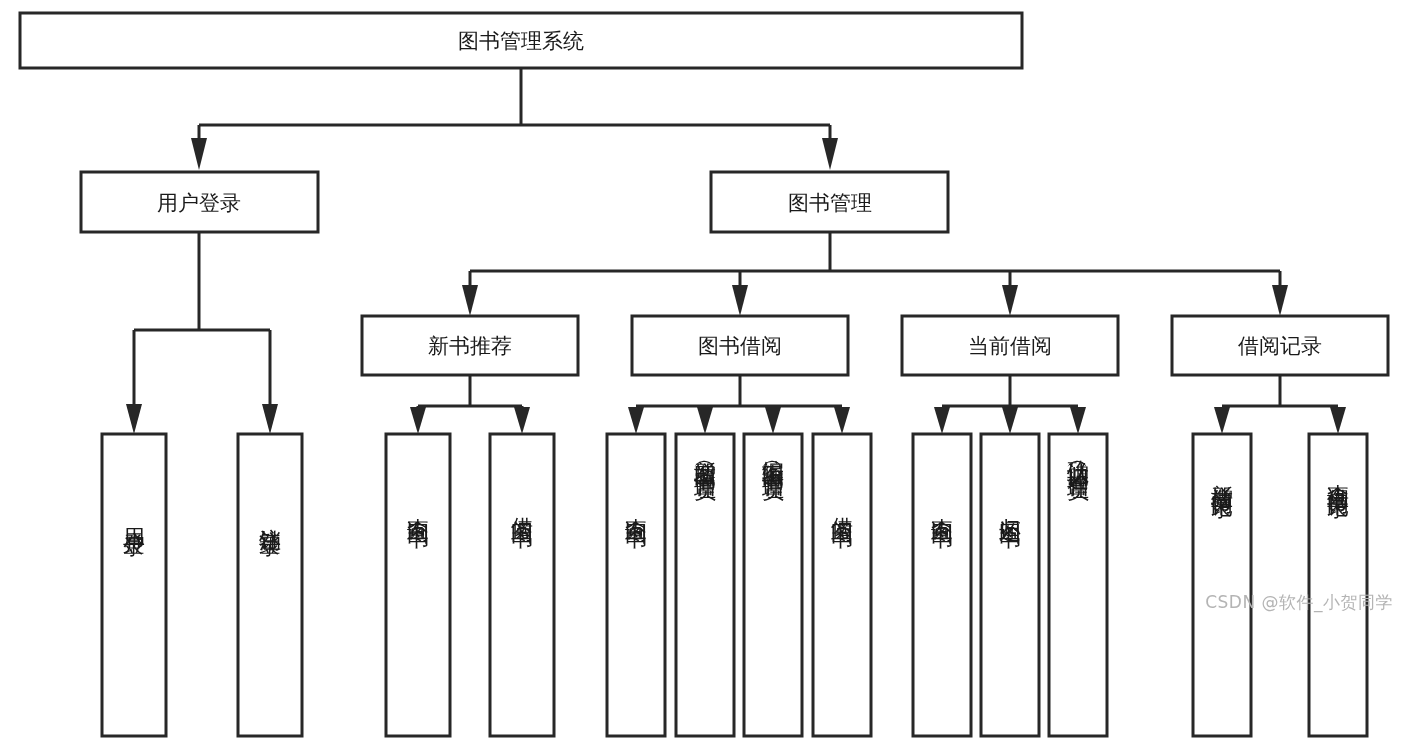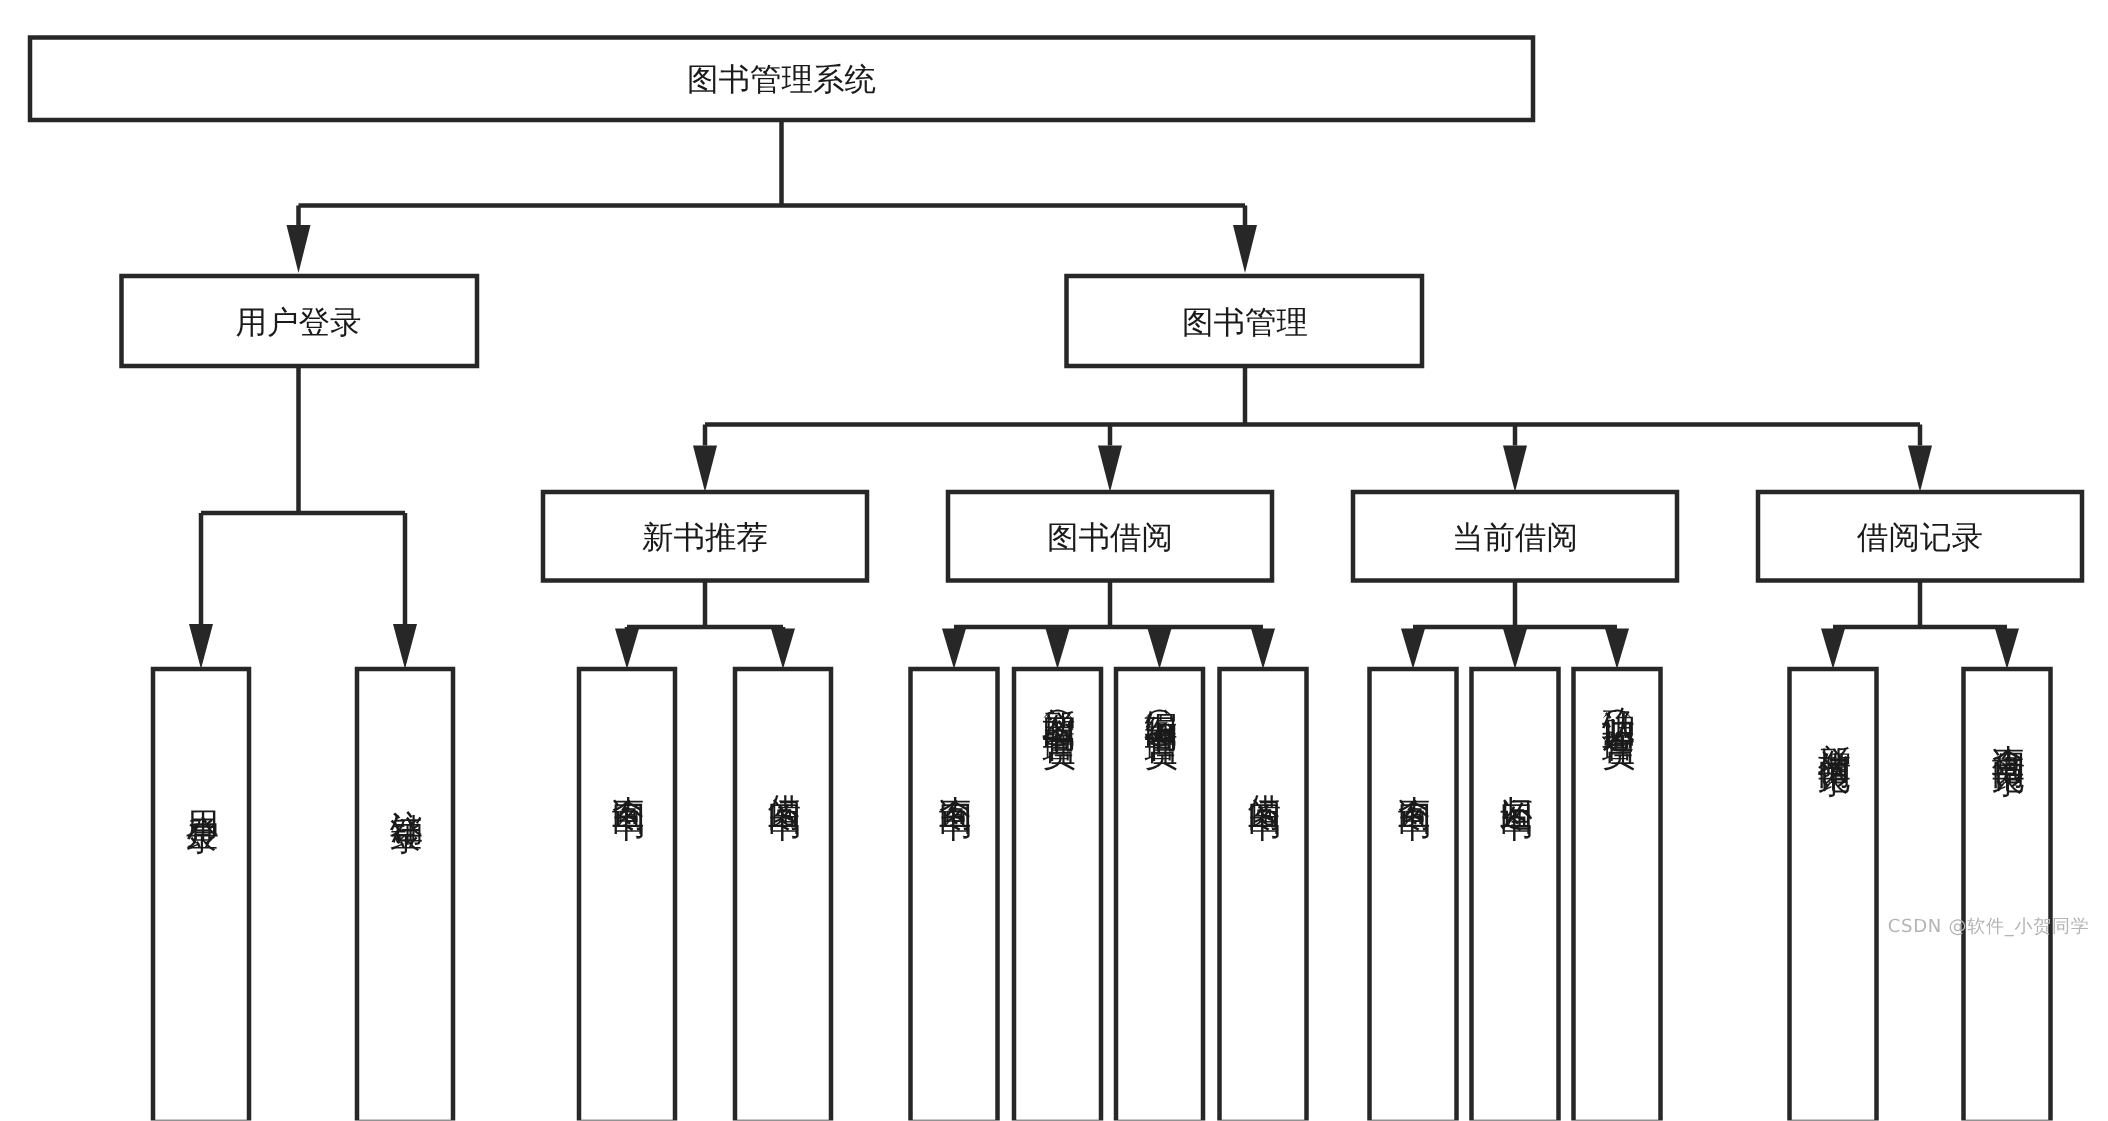--- a/index.html
+++ b/index.html
@@ -11,21 +11,20 @@
     width: 1405px;
     height: 747px;
     font-family: "DejaVu Sans", "Liberation Sans", sans-serif;
     overflow: hidden;
     position: relative;
   }
   #diagram-root {
     position: relative;
     width: 1405px;
     height: 620px;
-    margin-top: 12px;
   }
   svg#flowchart {
     display: block;
     width: 1405px;
     height: 747px;
   }
   .node-rect {
     fill: #ffffff;
     stroke: #272727;
     stroke-width: 3;
@@ -68,21 +67,21 @@
     letter-spacing: 3px;
     color: #1a1a1a;
     white-space: nowrap;
     text-align: left;
   }
   #watermark {
     position: absolute;
     right: 12px;
     bottom: 6px;
     font-family: "DejaVu Sans", "Liberation Sans", sans-serif;
-    font-size: 12px;
+    font-size: 17px;
     color: #b4b4b4;
     letter-spacing: 0.5px;
     white-space: nowrap;
   }
 </style>
 </head>
 <body>
 
 <div id="diagram-root">
 

